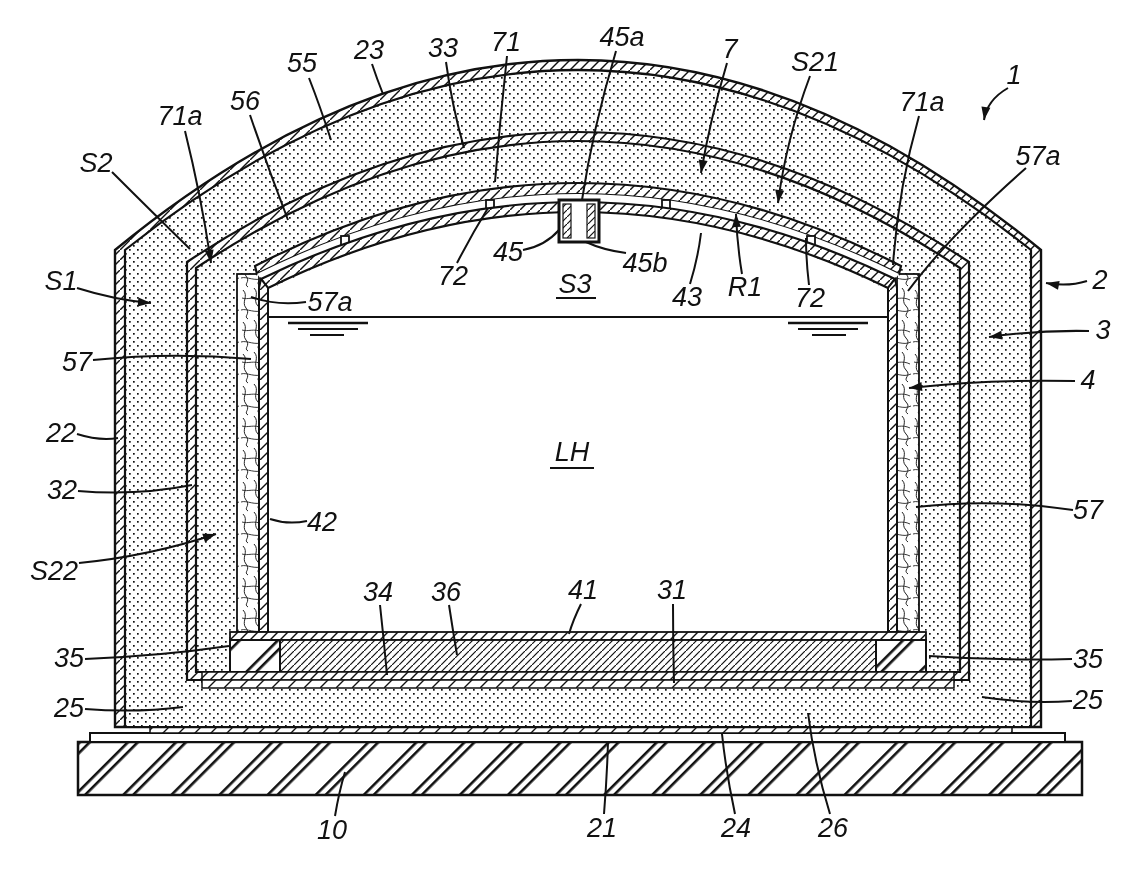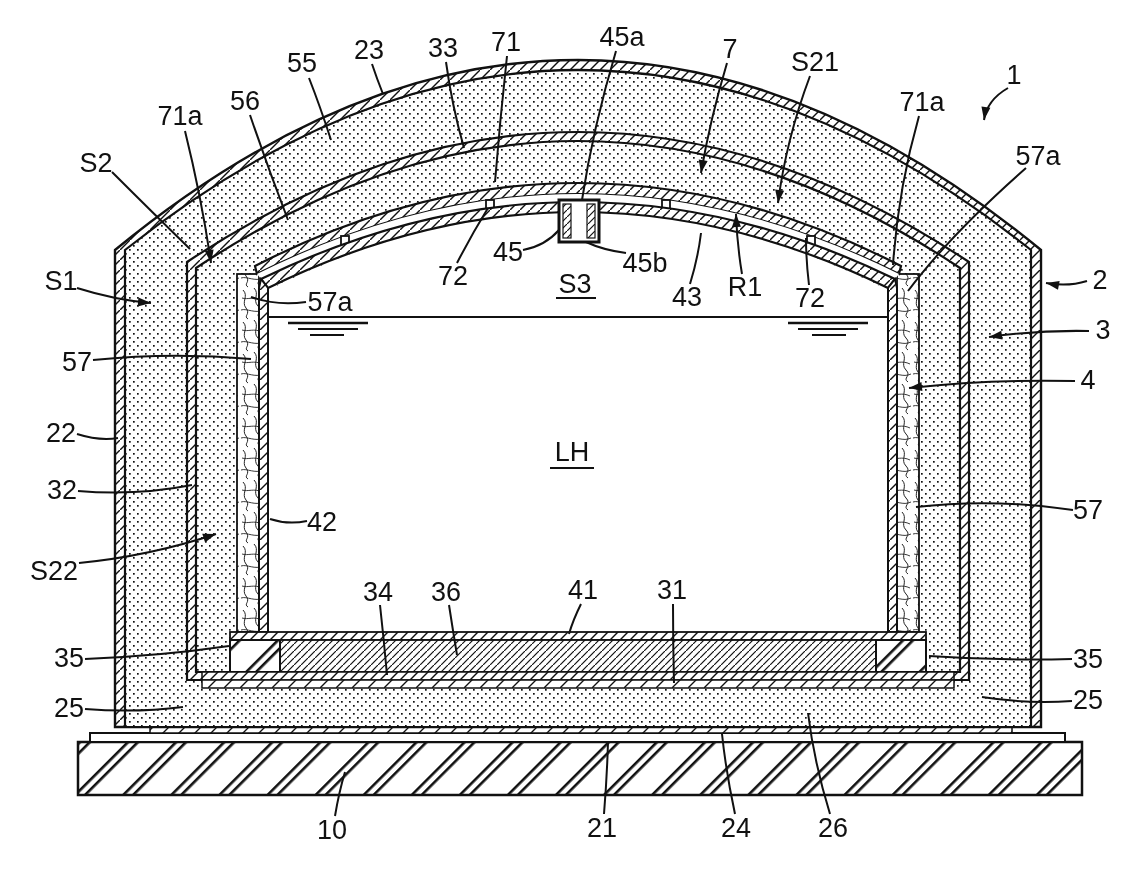--- a/index.html
+++ b/index.html
@@ -1,17 +1,17 @@
 <!DOCTYPE html>
 <html><head>
 <meta charset="utf-8">
 <style>
   html,body{margin:0;padding:0;background:#ffffff;}
   .stage{position:relative;width:1120px;height:872px;background:#ffffff;overflow:hidden;
-         font-family:"Liberation Sans", sans-serif;}
+         font-family:"Liberation Sans", sans-serif;font-style:italic;}
   svg{display:block;}
   text.ref{font-family:"Liberation Sans", sans-serif;font-size:27px;fill:#111;}
 </style>
 </head>
 <body>
 
 <div class="stage">
 <svg width="1140" height="872" viewBox="0 0 1140 872" xmlns="http://www.w3.org/2000/svg">
   <defs>
     <pattern id="dots" width="8" height="8" patternUnits="userSpaceOnUse">

